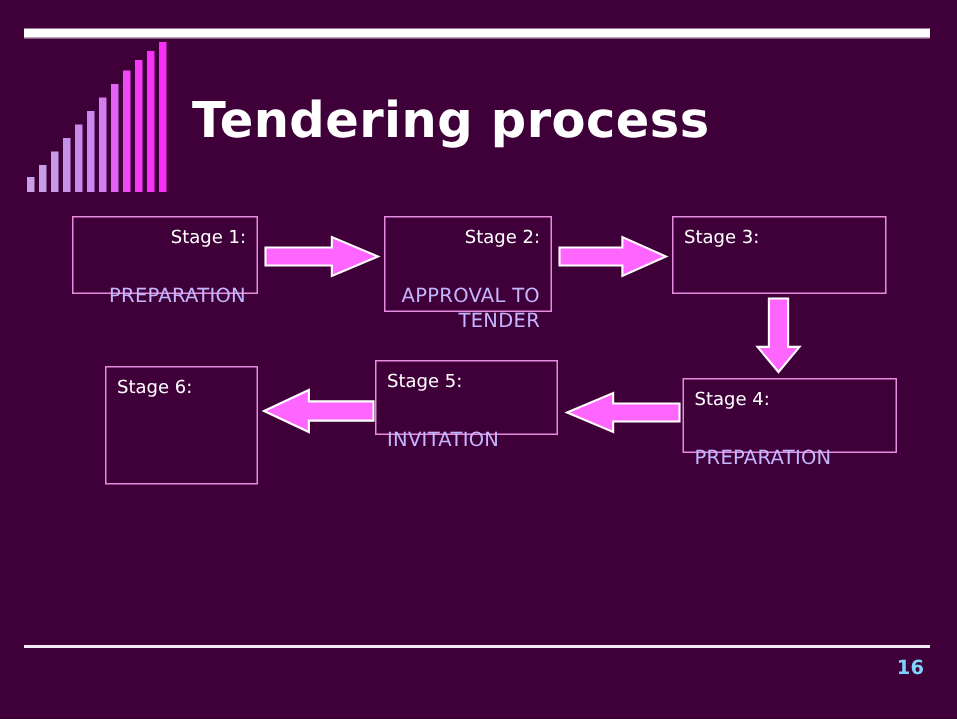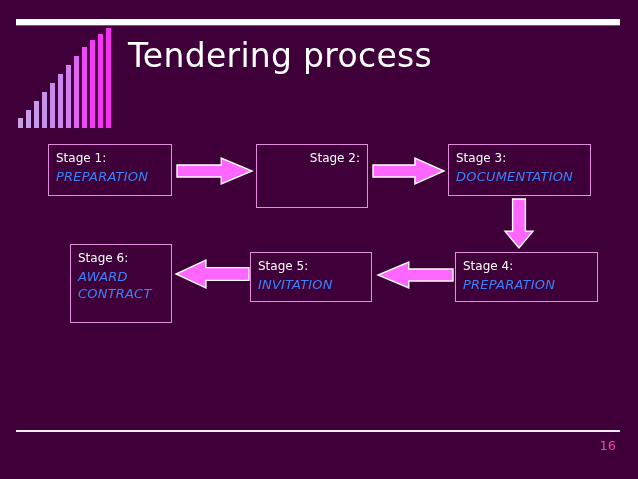--- a/index.html
+++ b/index.html
@@ -41,24 +41,24 @@
     position: absolute;
     bottom: 0;
     width: 5px;
     border-radius: 0;
   }
 
   
   .title {
     position: absolute;
     left: 128px;
-    top: 36px;
+    top: 60px;
     font-family: "DejaVu Sans", sans-serif;
     font-size: 33px;
-    font-weight: 400;
+    font-weight: 700;
     color: #ffffff;
     letter-spacing: 0.3px;
     white-space: nowrap;
   }
 
   
   .box {
     position: absolute;
     box-sizing: border-box;
     border: 1px solid #e58ce0;
@@ -70,25 +70,24 @@
     font-family: "DejaVu Sans", sans-serif;
     font-size: 12px;
     line-height: 16px;
     color: #ffffff;
     white-space: nowrap;
   }
   .box .stage-name {
     font-family: "DejaVu Sans", sans-serif;
     font-size: 13px;
     line-height: 17px;
-    margin-top: 2px;
-    color: #3b82f6;
+    margin-top: 23px;
+    color: #c4b5fd;
     letter-spacing: 0.2px;
     white-space: pre-line;
-    font-style: italic;
   }
 
   
   .arrow {
     position: absolute;
   }
   .arrow svg { display: block; }
 
   
   .bottom-rule {
@@ -98,22 +97,22 @@
     width: 604px;
     height: 2px;
     background: #f2eaf2;
   }
   .page-num {
     position: absolute;
     right: 22px;
     top: 438px;
     font-family: "DejaVu Sans", sans-serif;
     font-size: 13px;
-    font-weight: normal;
-    color: #ec4899;
+    font-weight: bold;
+    color: #7dd3fc;
   }
 </style>
 </head>
 <body>
 
 <div id="slide">
 
   <div class="top-rule"></div>
 
   <div class="deco" id="deco">
@@ -127,43 +126,42 @@
       <div class="bar" style="left: 56px; height: 72px; background: rgb(226, 100, 245);"></div>
       <div class="bar" style="left: 64px; height: 81px; background: rgb(239, 74, 248);"></div>
       <div class="bar" style="left: 72px; height: 88px; background: rgb(245, 59, 248);"></div>
       <div class="bar" style="left: 80px; height: 94px; background: rgb(248, 50, 246);"></div>
       <div class="bar" style="left: 88px; height: 100px; background: rgb(249, 46, 245);"></div>
     </div>
 
   <div class="title">Tendering process</div>
 
   <div id="flow-layer">
-      <div class="box" style="left: 48px; top: 144px; width: 124px; height: 52px; border-color: rgb(229, 140, 224);">
+      <div class="box" style="left: 48px; top: 144px; width: 124px; height: 52px; border-color: rgb(229, 140, 224); text-align: right;">
         <div class="stage-label">Stage 1:</div>
         <div class="stage-name">PREPARATION</div>
       </div>
       <div class="box" style="left: 256px; top: 144px; width: 112px; height: 64px; border-color: rgb(229, 140, 224); text-align: right;">
         <div class="stage-label">Stage 2:</div>
+        <div class="stage-name">APPROVAL TO
+TENDER</div>
       </div>
       <div class="box" style="left: 448px; top: 144px; width: 143px; height: 52px; border-color: rgb(229, 140, 224);">
         <div class="stage-label">Stage 3:</div>
-        <div class="stage-name">DOCUMENTATION</div>
       </div>
       <div class="box" style="left: 455px; top: 252px; width: 143px; height: 50px; border-color: rgb(229, 140, 224);">
         <div class="stage-label">Stage 4:</div>
         <div class="stage-name">PREPARATION</div>
       </div>
-      <div class="box" style="left: 250px; top: 252px; width: 122px; height: 50px; border-color: rgb(229, 140, 224);">
+      <div class="box" style="left: 250px; top: 240px; width: 122px; height: 50px; border-color: rgb(229, 140, 224);">
         <div class="stage-label">Stage 5:</div>
         <div class="stage-name">INVITATION</div>
       </div>
       <div class="box" style="left: 70px; top: 244px; width: 102px; height: 79px; border-color: rgb(229, 140, 224);">
         <div class="stage-label">Stage 6:</div>
-        <div class="stage-name">AWARD
-CONTRACT</div>
       </div>
       <div class="arrow" style="left: 176px; top: 156px;">
         <svg width="78" height="30" viewBox="0 0 78 30">
           <path d="M1,9 L45.24,9 L45.24,2 L76,15 L45.24,28 L45.24,21 L1,21 Z" fill="#ff66ff" stroke="#ffffff" stroke-width="1.4" stroke-linejoin="miter"></path>
         </svg>
       </div>
       <div class="arrow" style="left: 372px; top: 156px;">
         <svg width="74" height="30" viewBox="0 0 74 30">
           <path d="M1,9 L42.92,9 L42.92,2 L72,15 L42.92,28 L42.92,21 L1,21 Z" fill="#ff66ff" stroke="#ffffff" stroke-width="1.4" stroke-linejoin="miter"></path>
         </svg>

